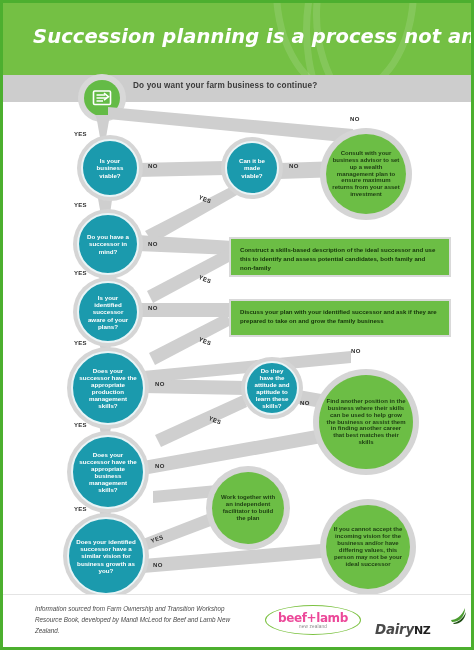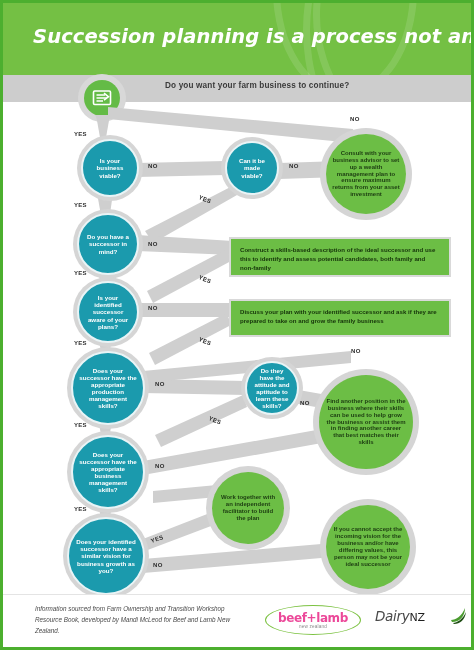--- a/index.html
+++ b/index.html
@@ -58,21 +58,20 @@
     background: #cdcdcd;
   }
   .subbar-text {
     position: absolute;
     left: 130px;
     top: 78px;
     font-size: 8.2px;
     font-weight: bold;
     color: #3b3b3b;
     letter-spacing: 0.15px;
-    margin-left: 32px;
   }
   
   .start-icon-ring {
     position: absolute;
     left: 75px;
     top: 71px;
     width: 48px;
     height: 48px;
     border-radius: 50%;
     background: #d8d8d8;
@@ -205,26 +204,26 @@
     left: 0; top: 19px;
     width: 96px;
     text-align: center;
     font-size: 4.6px;
     color: #8a8a8a;
     letter-spacing: 0.2px;
   }
   .logo-dnz {
     position: absolute;
     left: 372px;
-    top: 13px;
+    top: 26px;
     font-family: "DejaVu Sans", sans-serif;
     font-size: 13.5px;
     color: #4a4a4a;
     font-style: italic;
-    font-weight: normal;
+    font-weight: bold;
     letter-spacing: -0.3px;
   }
   .logo-dnz .nz { color: #1f1f1f; font-style: normal; font-size: 11px; }
   .logo-dnz-mark { position: absolute; left: 446px; top: 12px; }
 </style>
 </head>
 <body>
 
 <div id="poster">
 

